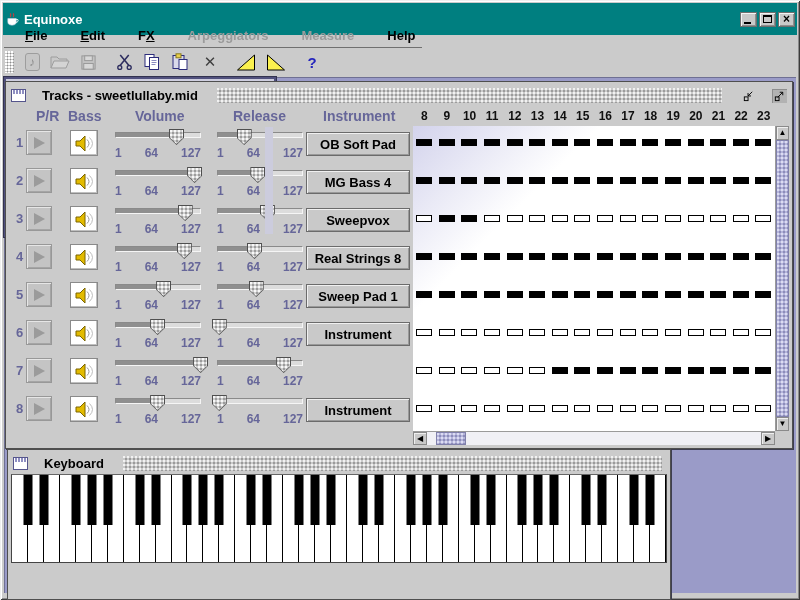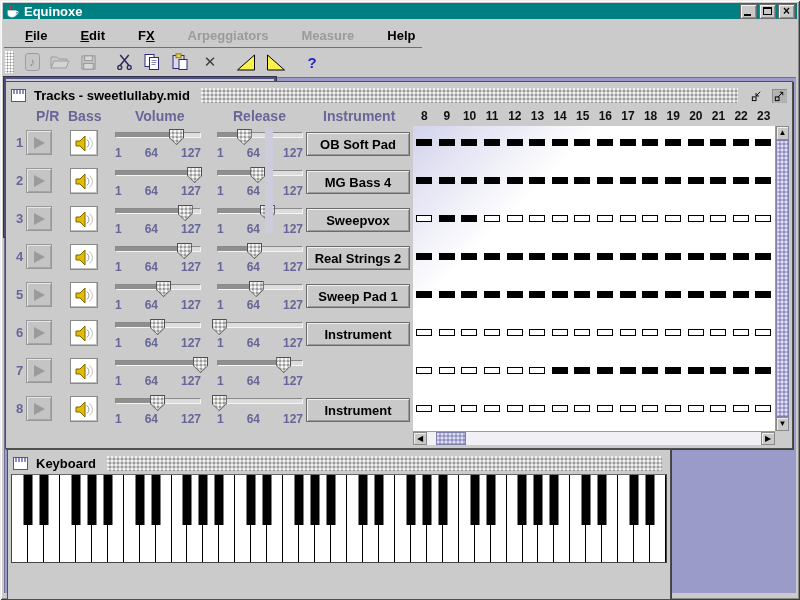--- a/index.html
+++ b/index.html
@@ -1,20 +1,20 @@
 <!DOCTYPE html>
 <html><head>
 <meta charset="utf-8">
 <style>
   html,body{margin:0;padding:0;background:#555;}
   *{box-sizing:border-box;font-family:"Liberation Sans","DejaVu Sans",sans-serif;}
   #screen{position:relative;width:800px;height:600px;background:#cbcbcb;overflow:hidden;
     box-shadow:inset 1px 1px 0 #efefef, inset -1px -1px 0 #3c3c3c, inset 2px 2px 0 #fff, inset -2px -2px 0 #8a8a8a;}
   
-  #titlebar{position:absolute;left:3px;top:3px;right:3px;height:16px;background:#007f80;display:flex;align-items:center;padding:0 2px;}
+  #titlebar{position:absolute;left:3px;top:3px;right:3px;height:32px;background:#007f80;display:flex;align-items:center;padding:0 2px;}
   #titlebar .ttl{color:#fff;font-weight:bold;font-size:13px;margin-left:4px;flex:1;}
   .tbbtn{width:17px;height:15px;background:#c9c9c9;border:1px solid #6e6e6e;box-shadow:inset 1px 1px 0 #f4f4f4, inset -1px -1px 0 #8e8e8e;margin-left:2px;display:flex;align-items:center;justify-content:center;position:relative;padding:0;}
   .g-min{position:absolute;left:3px;bottom:2px;width:7px;height:2px;background:#000;}
   .g-max{width:9px;height:8px;border:1px solid #000;border-top:2px solid #000;}
   .g-close{font-size:12px;font-weight:bold;line-height:10px;color:#000;}
   
   #menubar{position:absolute;left:3px;top:24px;right:3px;height:23px;display:flex;align-items:center;padding-left:22px;}
   .menu-item{font-size:13px;font-weight:bold;color:#000;margin-right:33px;cursor:default;}
   .menu-item .mn{text-decoration:underline;}
   .menu-item.disabled{color:#9b9b9b;}
@@ -23,21 +23,21 @@
   #toolbar{position:absolute;left:3px;top:49px;right:3px;height:26px;display:flex;align-items:center;}
   .grip{width:9px;height:22px;margin-left:2px;background-image:radial-gradient(circle at 1px 1px,#fff .8px,transparent 1px),radial-gradient(circle at 2.5px 2.5px,#8f8f8f .8px,transparent 1px);background-size:3px 3px;}
   .tbi{width:24px;height:22px;border:none;background:transparent;display:flex;align-items:center;justify-content:center;padding:0;}
   .ic-new{width:15px;height:18px;background:#c6c6c6;border:1px solid #9d9d9d;border-radius:3px;color:#8f8f8f;font-size:12px;line-height:16px;text-align:center;}
   .xglyph{font-size:15px;font-weight:bold;color:#3e3e3e;}
   .qglyph{font-size:15px;font-weight:bold;color:#2424bd;}
   
   #desktop{position:absolute;left:4px;top:77px;width:792px;height:516px;background:#9a9bc8;box-shadow:inset 1px 1px 0 #6f7093;}
   
   .iframe{position:absolute;background:#cbcbcb;border:1px solid #4f4f4f;padding:3px;box-shadow:1px 1px 0 #3e3e50;}
-  .ititle{height:21px;display:flex;align-items:center;gap:8px;padding:0 2px;}
+  .ititle{height:21px;display:flex;align-items:center;gap:16px;padding:0 2px;}
   .ititle .itxt{font-size:13px;font-weight:bold;color:#000;white-space:nowrap;}
   .tex-fill{flex:1;height:15px;margin:0 3px;background-color:#cbcbcb;background-image:radial-gradient(circle at 1px 1px,#f2f2f2 .9px,transparent 1.05px),radial-gradient(circle at 3px 3px,#9b9b9b .9px,transparent 1.05px);background-size:4px 4px;}
   .tex-fill.lav{background-color:#cfcfe0;background-image:radial-gradient(circle at 1px 1px,#ffffff .9px,transparent 1.05px),radial-gradient(circle at 3px 3px,#9090c0 .9px,transparent 1.05px);}
   .win-ico{width:15px;height:13px;border:1px solid #55558c;background:#fff;position:relative;flex:none;}
   .win-ico::before{content:"";position:absolute;left:0;right:0;top:0;height:4px;background:#8f8fc2;background-image:linear-gradient(90deg,#fff 1px,transparent 1px);background-size:3px 3px;}
   .fbtn{width:15px;height:14px;background:#cbcbcb;border:none;padding:0;display:flex;align-items:center;justify-content:center;flex:none;}
   .fbtn.pressed{background:#b2b2b2;box-shadow:inset 1px 1px 0 #8d8d8d;}
   
   #tracks-frame{left:1px;top:4px;width:788px;height:368px;z-index:1;}
   #tracks-content{position:relative;height:339px;background:#cbcbcb;overflow:hidden;}
@@ -380,21 +380,21 @@
                   </div>
     <div class="sl-thumb" style="left:calc(43% - 7px)">
                     <i></i>
                   </div>
   </div>
   <div class="sl-labels" style="left:208px">
     <span>1</span>
                   <span>64</span>
                   <span>127</span>
                 </div>
-     <button class="inst">Real Strings 2</button>
+     <button class="inst">Real Strings 8</button>
               </div>
               <div class="trow">
                 <span class="tnum">5</span>
      <button class="play">
                   <span class="ptri"></span>
                 </button>
      <button class="mute">
                   <svg width="19" height="17" viewBox="0 0 19 17">
                     <polygon points="1,6 5,6 10,1 10,16 5,11 1,11" fill="#e3bb00" stroke="#7a6400"></polygon>
                     <path d="M12,4.5 q4,4 0,8" fill="none" stroke="#9a9a9a"></path>

